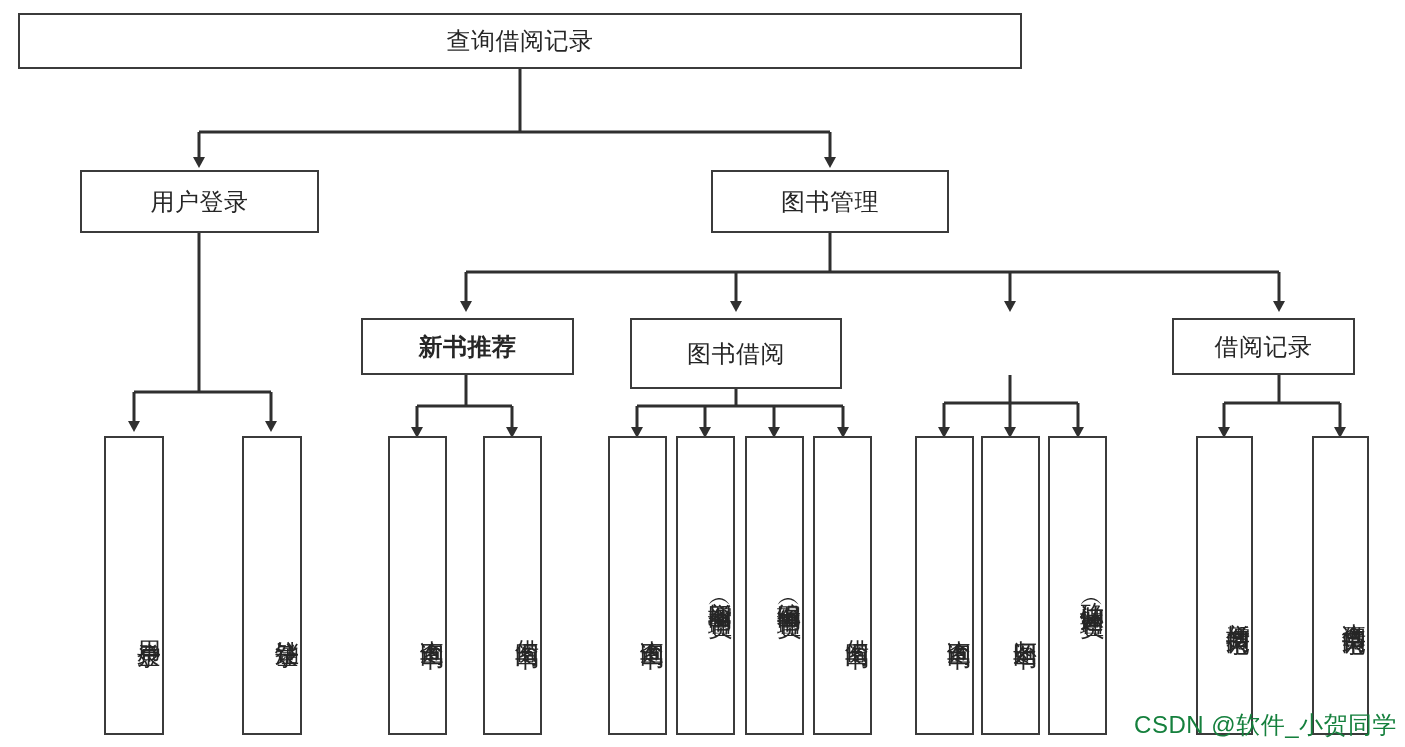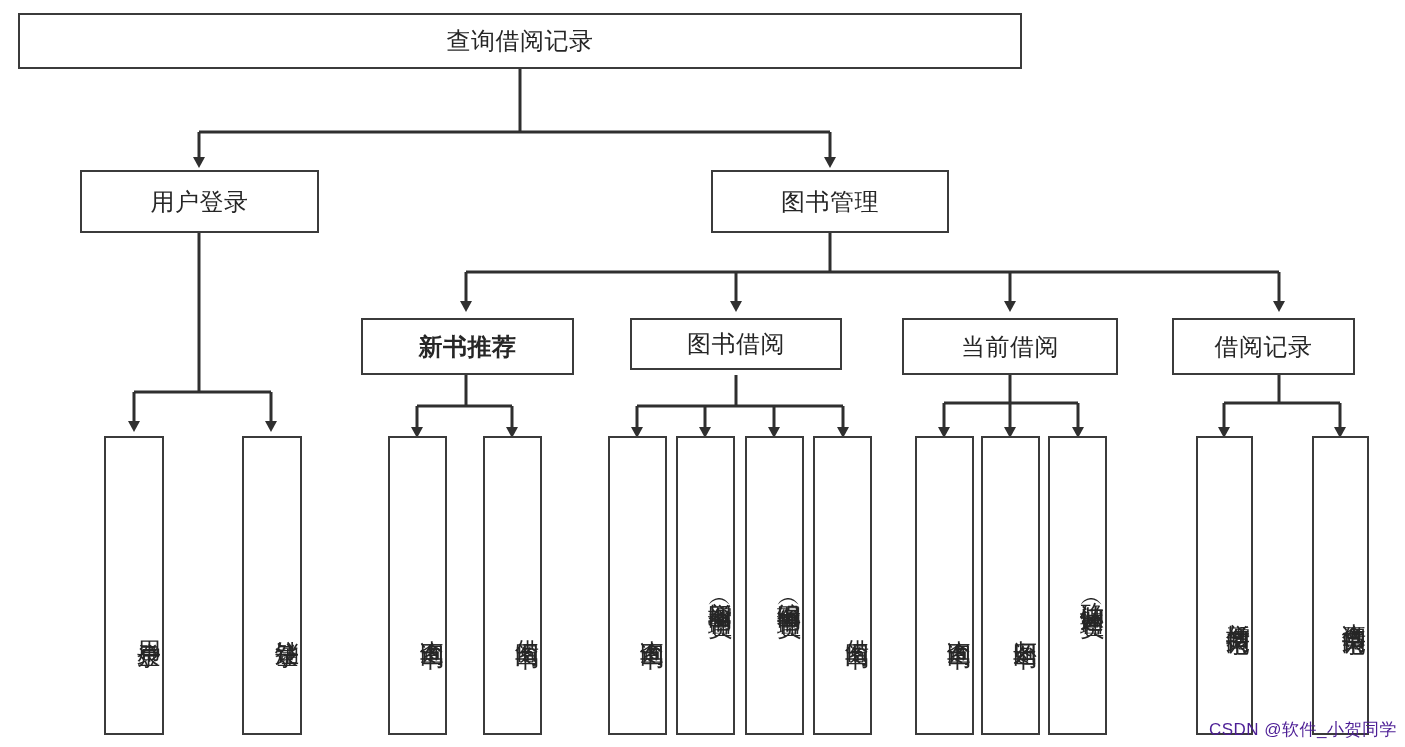--- a/index.html
+++ b/index.html
@@ -51,22 +51,22 @@
   }
   .node.vert span {
     writing-mode: vertical-rl;
     text-orientation: upright;
     display: block;
   }
   #watermark {
     position: absolute;
     right: 8px;
     bottom: 6px;
-    font-size: 17px;
-    color: #4c1d95;
+    font-size: 24px;
+    color: #15803d;
     white-space: nowrap;
     letter-spacing: 0.5px;
   }
 </style>
 </head>
 <body>
 
 <div id="canvas">
 
   <svg id="edges" viewBox="0 0 1405 747">
@@ -126,25 +126,22 @@
   <div class="node horiz" style="left:80px; top:170px; width:239px; height:63px;">
     <span>用户登录</span>
   </div>
   <div class="node horiz" style="left:711px; top:170px; width:238px; height:63px;text-align:right;">
     <span>图书管理</span>
   </div>
 
   <div class="node horiz" style="left:361px; top:318px; width:213px; height:57px;font-weight:bold;">
     <span>新书推荐</span>
   </div>
-  <div class="node horiz" style="left:630px; top:318px; width:212px; height:52px;">
+  <div class="node horiz" style="left:630px; top:318px; width:212px; height:71px;">
     <span>图书借阅</span>
-  </div>
-  <div class="node horiz" style="left:902px; top:318px; width:216px; height:57px;">
-    <span>当前借阅</span>
   </div>
   <div class="node horiz" style="left:1172px; top:318px; width:183px; height:57px;">
     <span>借阅记录</span>
   </div>
 
   <div class="node vert" style="left:104px; top:436px; width:60px; height:299px; padding-top:78px;">
     <span>用户登录</span>
   </div>
   <div class="node vert" style="left:242px; top:436px; width:60px; height:299px; padding-top:78px;">
     <span>注销登录</span>

